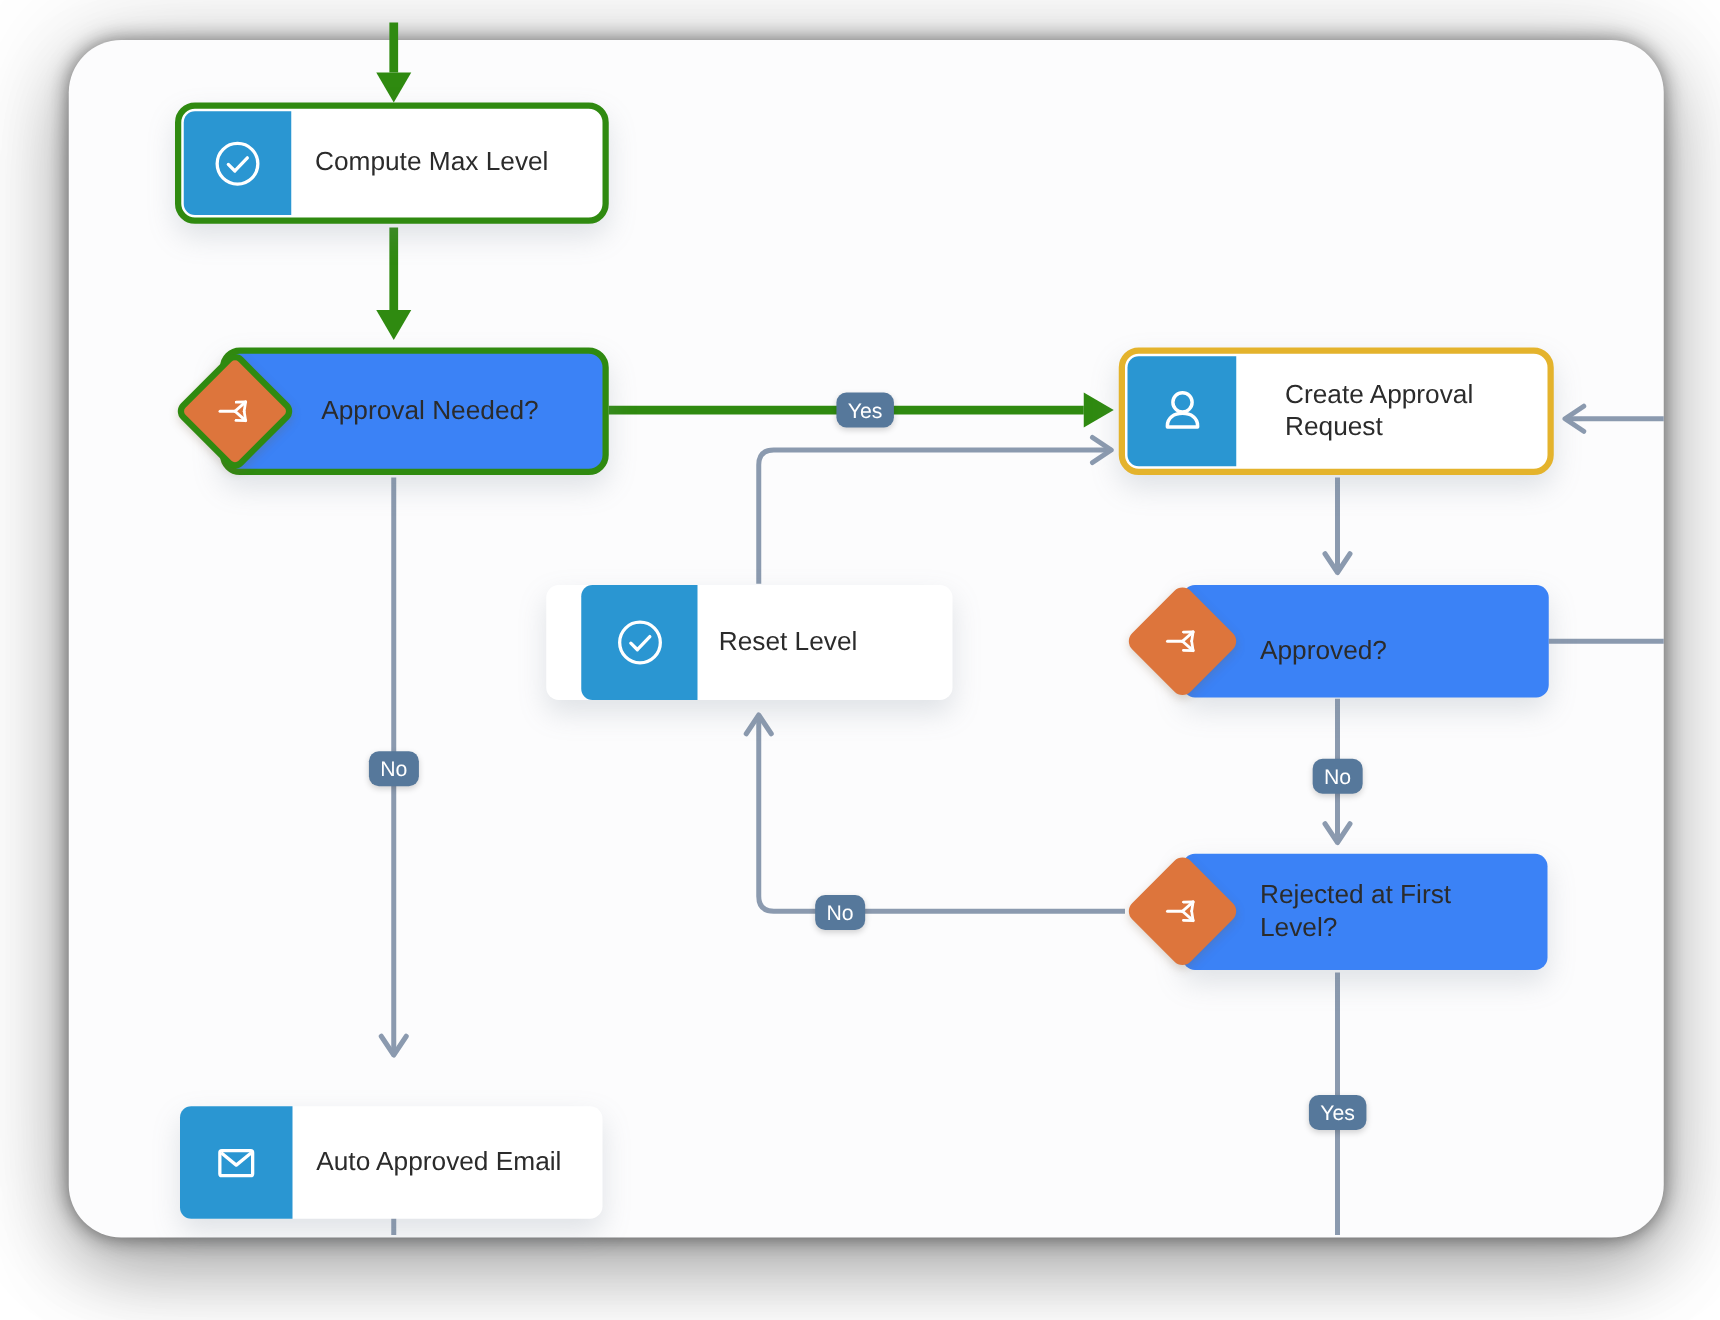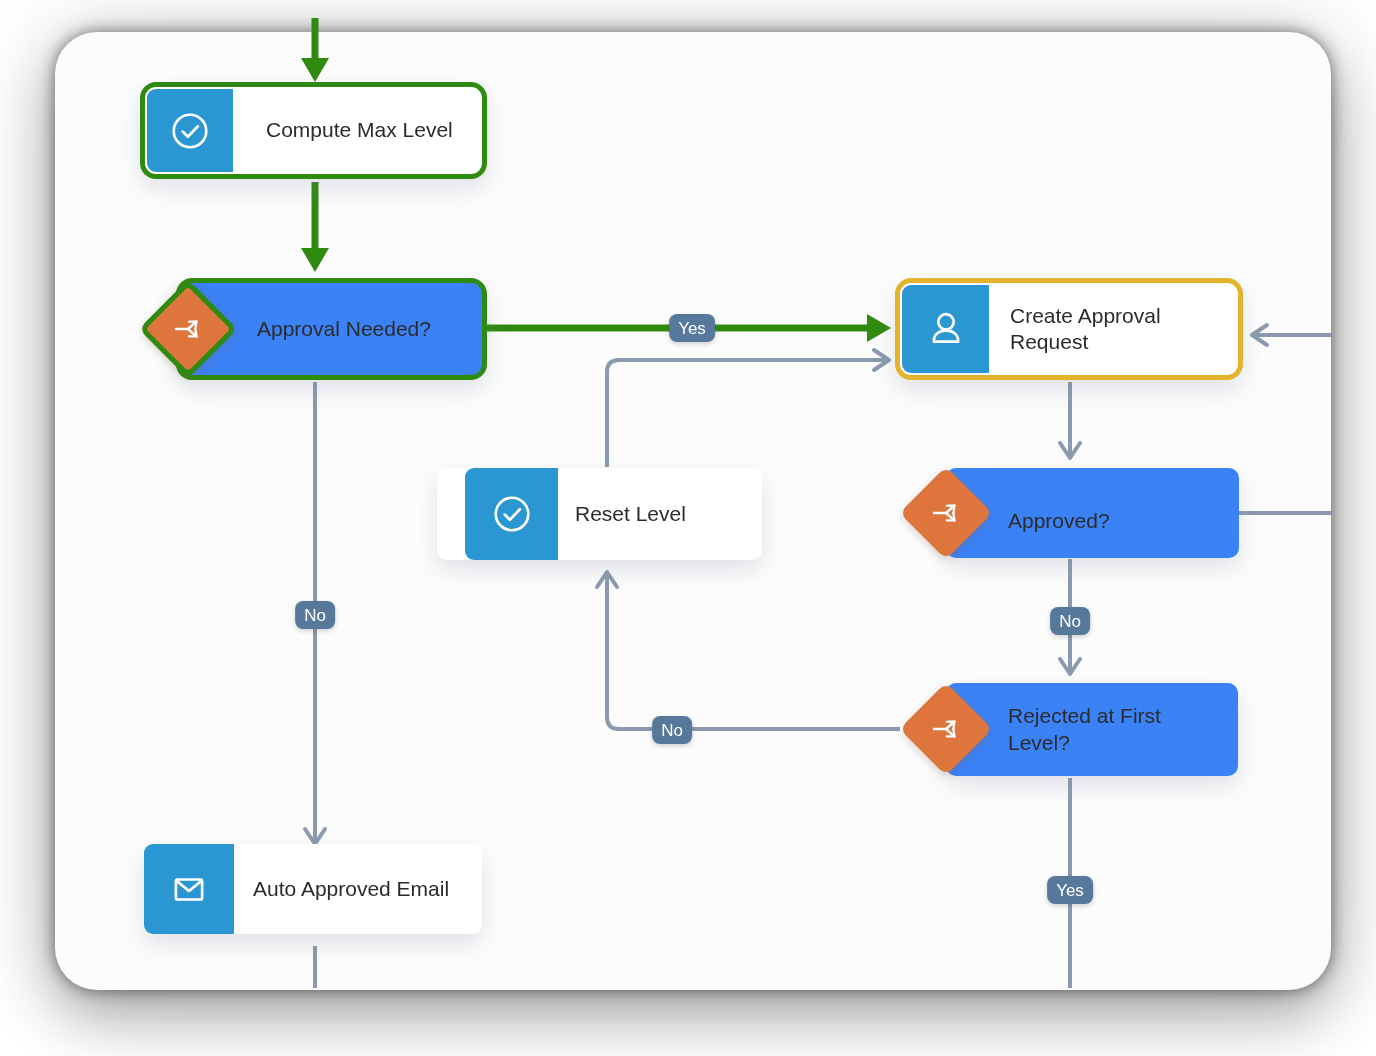--- a/index.html
+++ b/index.html
@@ -29,21 +29,21 @@
     color:var(--text);font-size:21px;line-height:1.25;
   }
   .node .icon-area{
     background:var(--blue);display:flex;align-items:center;justify-content:center;
     border-radius:9px 0 0 9px;flex:0 0 auto;
   }
   .node .label{display:flex;align-items:center;}
 
   
   .frame-green{border:5px solid var(--green);border-radius:16px;padding:2px;}
-  .frame-gold{border:5px solid var(--gold);border-radius:16px;padding:2px;}
+  .frame-gold{border:5px solid var(--gold);border-radius:16px;padding:2px;gap:18px;}
   .frame-green .icon-area, .frame-gold .icon-area{border-radius:9px 0 0 9px;}
 
   
   .gw-rect{
     position:absolute;box-sizing:border-box;background:#3b82f6;border-radius:10px;
     box-shadow:0 10px 22px rgba(125,135,150,.22);
     display:flex;align-items:center;color:var(--text);font-size:21px;line-height:1.25;
   }
   .gw-rect.frame-green{border-radius:16px;}
   .diamond{
@@ -108,21 +108,21 @@
     </g>
   </svg>
 
   <div class="node frame-green" style="left:140px;top:82px;width:347px;height:97px;">
     <div class="icon-area" style="width:86px;">
       <svg width="42" height="42" viewBox="0 0 40 40">
         <circle cx="20" cy="20" r="15.5" stroke="#fff" stroke-width="2.5" fill="none"></circle>
         <path d="M13,20.5 L18,25.5 L27.5,15.5" stroke="#fff" stroke-width="2.5" fill="none" stroke-linecap="round" stroke-linejoin="round"></path>
       </svg>
     </div>
-    <div class="label" style="padding-left:33px;">Compute Max Level</div>
+    <div class="label" style="padding-left:19px;">Compute Max Level</div>
   </div>
 
   <div class="gw-rect frame-green" style="left:176px;top:278px;width:311px;height:102px;border:5px solid var(--green);">
     <div class="label" style="padding-left:74px;">Approval Needed?</div>
   </div>
   <div class="diamond frame-green-d" style="left:153px;top:294px;width:70px;height:70px;">
     <svg width="34" height="34" viewBox="0 0 34 34">
       <g stroke="#fff" stroke-width="2.4" fill="none" stroke-linecap="round">
         <path d="M5,17 H17"></path>
         <path d="M17,17 L25.5,9.5" marker-end="url(#wArrow)"></path>
@@ -170,21 +170,21 @@
   <div class="diamond" style="left:913px;top:696px;width:66px;height:66px;">
     <svg width="34" height="34" viewBox="0 0 34 34">
       <g stroke="#fff" stroke-width="2.4" fill="none" stroke-linecap="round">
         <path d="M5,17 H17"></path>
         <path d="M17,17 L25.5,9.5" marker-end="url(#wArrow)"></path>
         <path d="M17,17 L25.5,24.5" marker-end="url(#wArrow)"></path>
       </g>
     </svg>
   </div>
 
-  <div class="node" style="left:144px;top:844px;width:338px;height:90px;">
+  <div class="node" style="left:144px;top:885px;width:338px;height:90px;">
     <div class="icon-area" style="width:90px;">
       <svg width="42" height="42" viewBox="0 0 40 40">
         <rect x="7.5" y="11" width="25" height="19" rx="1.5" stroke="#fff" stroke-width="2.5" fill="none"></rect>
         <path d="M8.5,12.5 L20,22 L31.5,12.5" stroke="#fff" stroke-width="2.5" fill="none" stroke-linejoin="round"></path>
       </svg>
     </div>
     <div class="label" style="padding-left:19px;">Auto Approved Email</div>
   </div>
 
   <div class="badge" style="left:692px;top:328px;">Yes</div>

